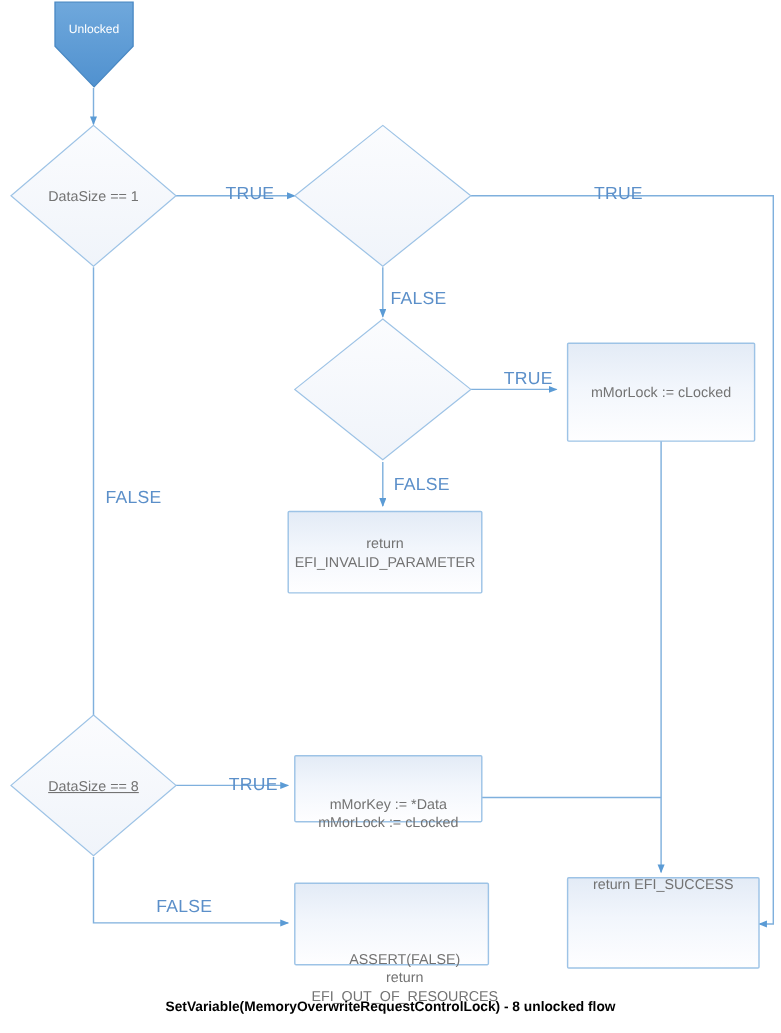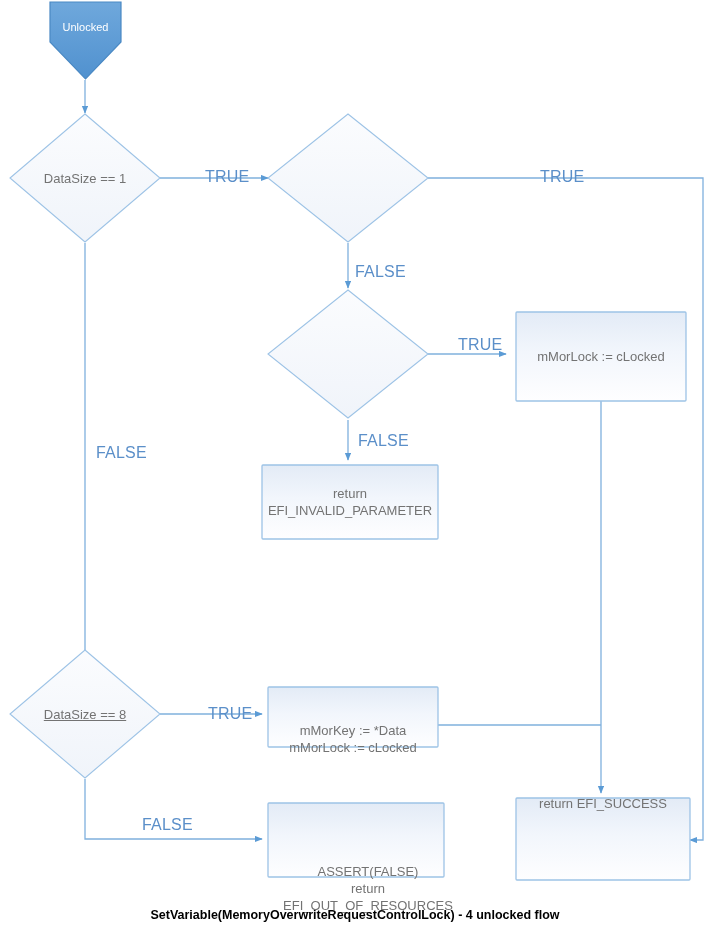--- a/index.html
+++ b/index.html
@@ -167,15 +167,15 @@
   <div class="edge-label" style="left:355px; top:263px;">FALSE</div>
 
   <div class="edge-label" style="left:458px; top:336px;">TRUE</div>
 
   <div class="edge-label" style="left:358px; top:432px;">FALSE</div>
 
   <div class="edge-label" style="left:208px; top:705px;">TRUE</div>
 
   <div class="edge-label" style="left:142px; top:816px;">FALSE</div>
 
-  <div class="caption">SetVariable(MemoryOverwriteRequestControlLock) - 4 unlocked flow</div>
+  <div class="caption">SetVariable(MemoryOverwriteRequestControlLock) - 8 unlocked flow</div>
 
 </div>
 
 </body></html>

